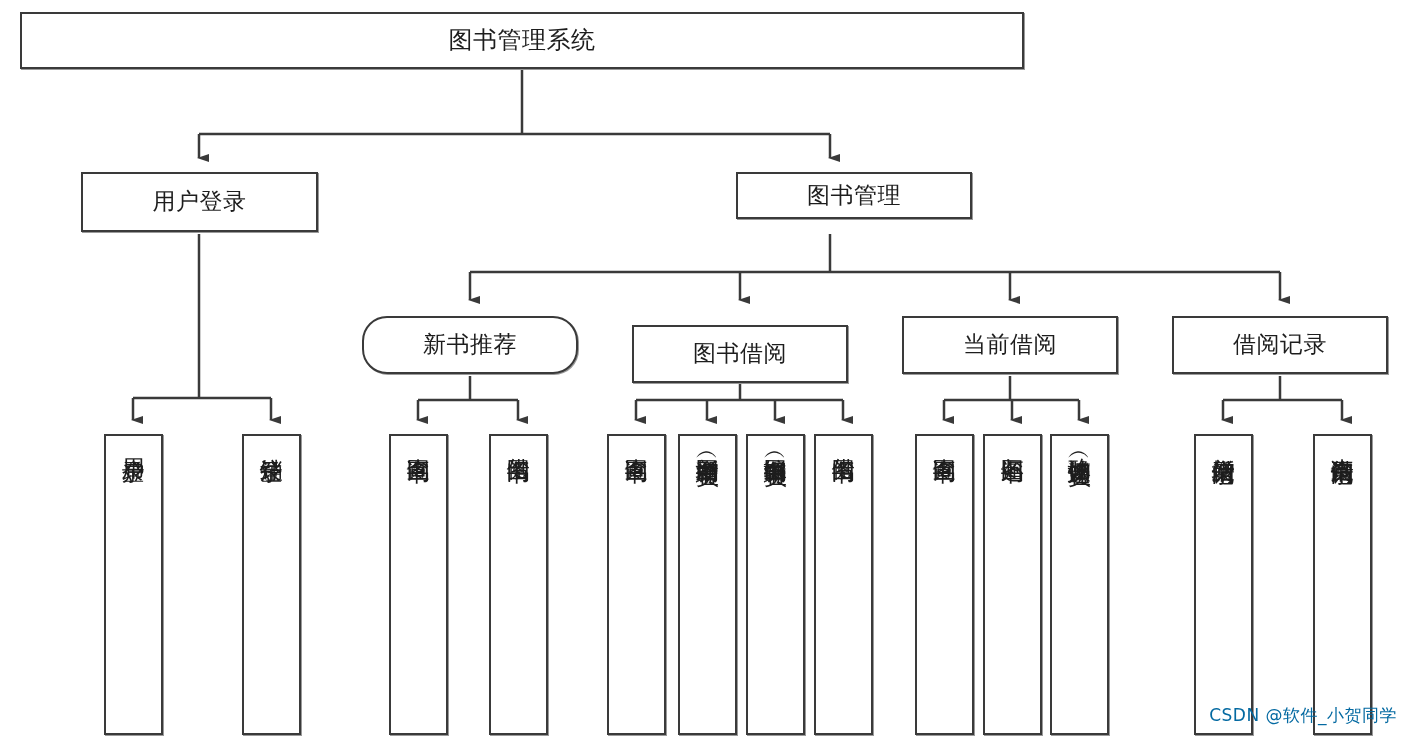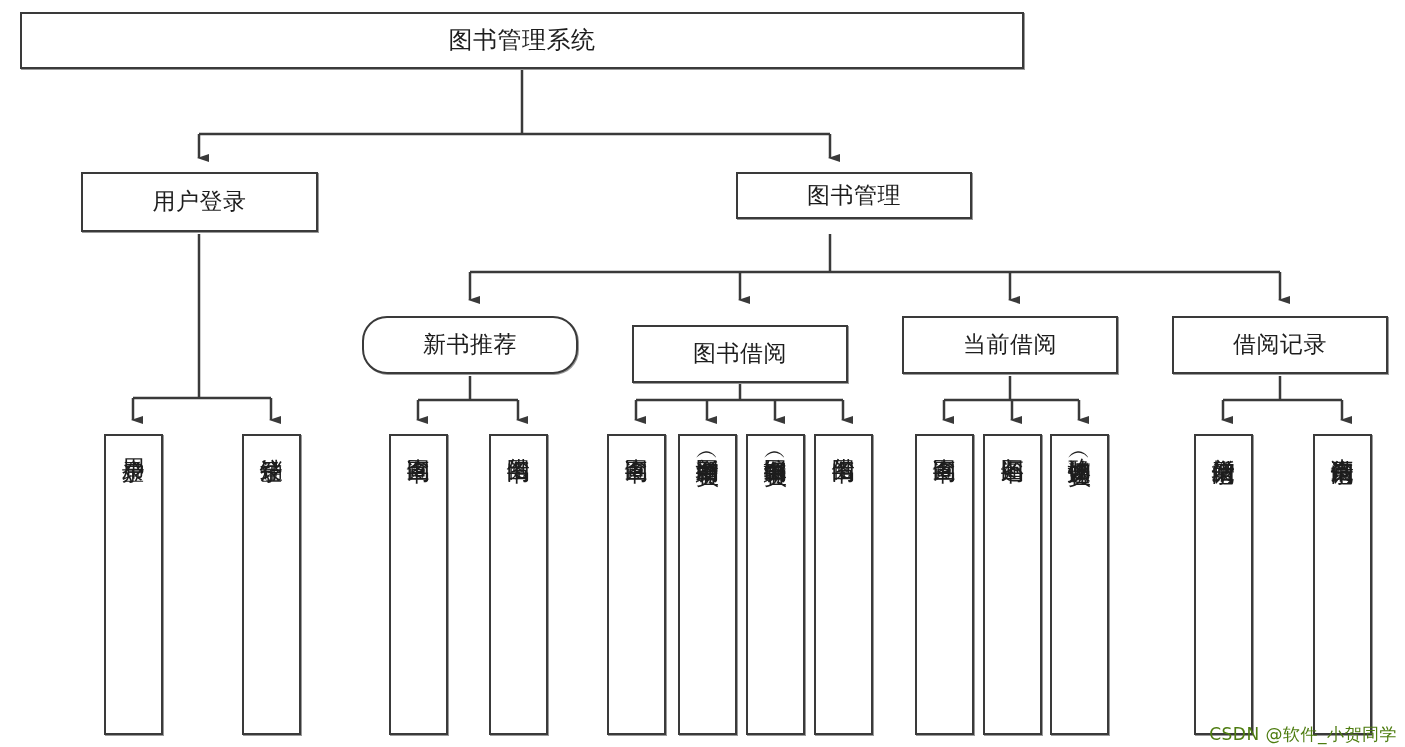--- a/index.html
+++ b/index.html
@@ -58,23 +58,23 @@
     writing-mode: vertical-rl;
     text-orientation: upright;
     font-size: 23px;
     line-height: 1.06;
     letter-spacing: 1px;
     white-space: nowrap;
   }
   .watermark {
     position: absolute;
     right: 8px;
-    bottom: 1px;
+    bottom: 20px;
     font-size: 17px;
-    color: #4d7c0f;
+    color: #0369a1;
     letter-spacing: 0.5px;
     user-select: none;
     white-space: nowrap;
   }
 </style>
 </head>
 <body>
 
 <div id="canvas">
 

